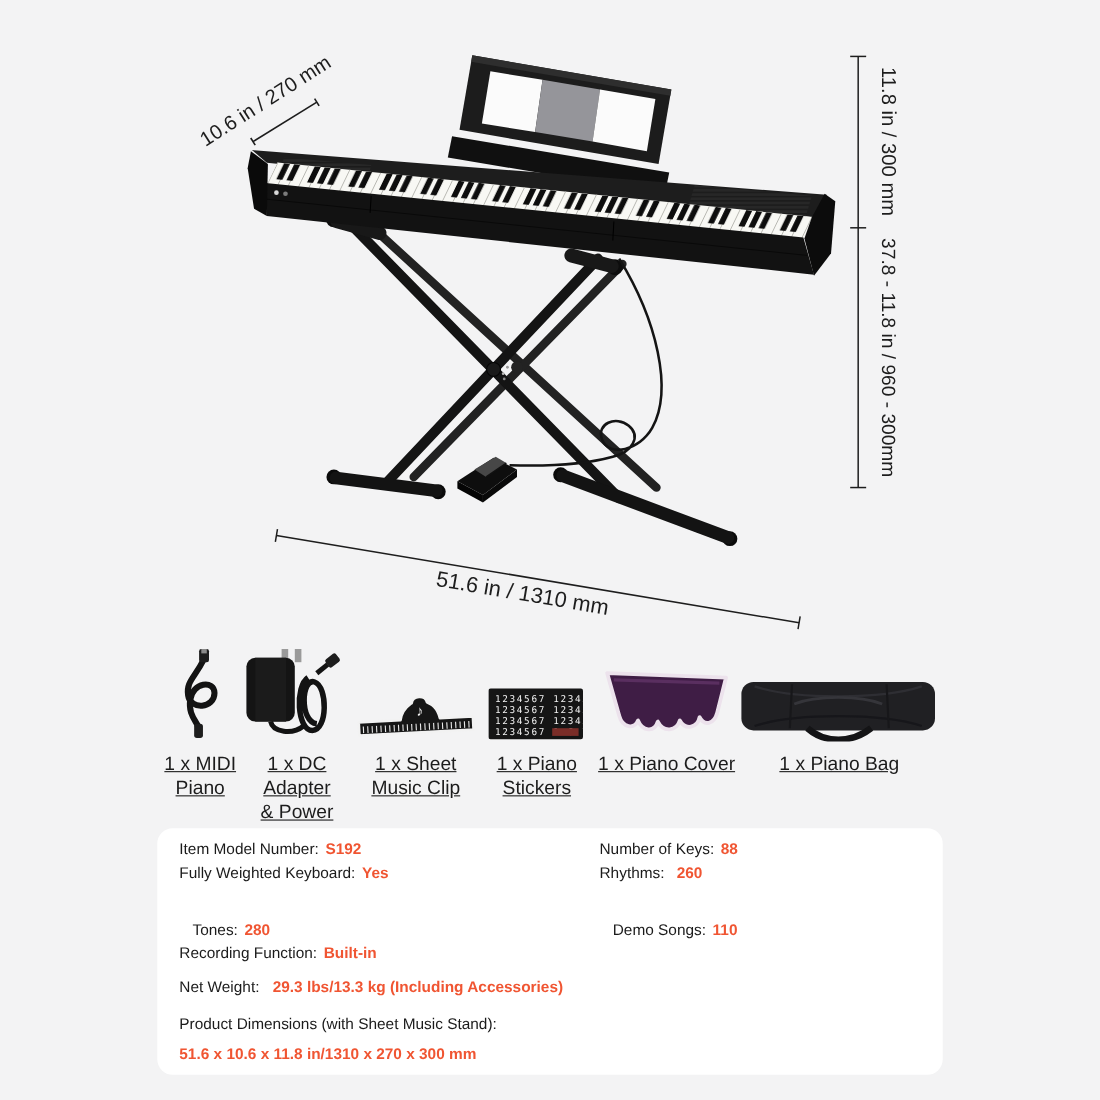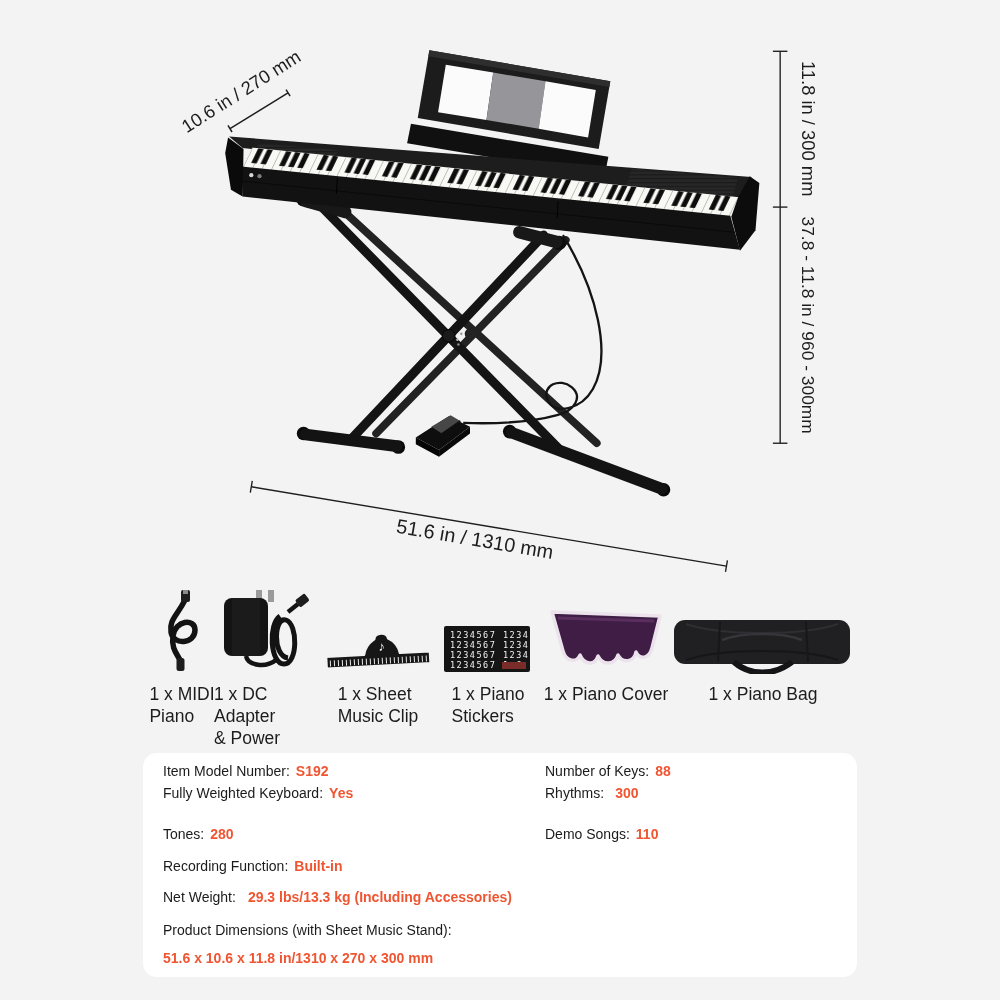--- a/index.html
+++ b/index.html
@@ -13,32 +13,32 @@
     color:var(--ink);
     position:relative;
     overflow:hidden;
   }
   .scene{position:absolute;left:0;top:0;width:1000px;height:600px;}
   .dim-text{font-family:"Liberation Sans",sans-serif;fill:#1d1d1d;}
   
   .acc-row{position:absolute;left:0;top:586px;width:1000px;height:150px;}
   .acc-item{position:absolute;display:flex;flex-direction:column;align-items:center;}
   .acc-icon{height:88px;display:flex;align-items:flex-end;justify-content:center;}
-  .acc-label{margin-top:9px;text-align:left;font-size:17.5px;line-height:22px;color:#1c1c1c;}
+  .acc-label{margin-top:9px;text-align:center;font-size:17.5px;line-height:22px;color:#1c1c1c;text-decoration:underline;}
   
   .specs-card{
     position:absolute;left:143px;top:753px;width:714px;height:224px;
     background:var(--card);border-radius:14px;
   }
   .spec-line{position:absolute;font-size:14px;white-space:nowrap;}
   .spec-label{color:var(--ink);font-weight:500;}
   .spec-value{color:var(--accent);font-weight:700;margin-left:6px;}
   .col-l{left:20px;}
   .col-r{left:402px;}
-  .r1{top:10px;} .r2{top:32px;} .r3{top:73px;} .r4{top:105px;}
+  .r1{top:10px;} .r2{top:32px;} .r3{top:84px;margin-left:12px;} .r4{top:105px;}
   .r5{top:136px;text-align:center;} .r6{top:169px;} .r7{top:197px;}
 </style>
 </head>
 <body>
 
 <svg class="scene" viewBox="0 0 1000 620">
   <defs>
     <pattern id="bk" x="6" y="0" width="67.9" height="18" patternUnits="userSpaceOnUse">
       <rect x="6.3" width="5.6" height="16" fill="#0d0d0d"></rect>
       <rect x="15.9" width="5.6" height="16" fill="#0d0d0d"></rect>
@@ -299,21 +299,21 @@
     <span class="spec-label">Tones:</span><span class="spec-value">280</span>
   </div>
   <div class="spec-line col-l r4">
     <span class="spec-label">Recording Function:</span><span class="spec-value">Built-in</span>
   </div>
 
   <div class="spec-line col-r r1">
     <span class="spec-label">Number of Keys:</span><span class="spec-value">88</span>
   </div>
   <div class="spec-line col-r r2">
-    <span class="spec-label">Rhythms:</span><span class="spec-value" style="margin-left:11px;">300</span>
+    <span class="spec-label">Rhythms:</span><span class="spec-value" style="margin-left:11px;">260</span>
   </div>
   <div class="spec-line col-r r3">
     <span class="spec-label">Demo Songs:</span><span class="spec-value">110</span>
   </div>
 
   <div class="spec-line col-l r5">
     <span class="spec-label">Net Weight:</span><span class="spec-value" style="margin-left:12px;">29.3 lbs/13.3 kg (Including Accessories)</span>
   </div>
   <div class="spec-line col-l r6">
     <span class="spec-label">Product Dimensions (with Sheet Music Stand):</span>

